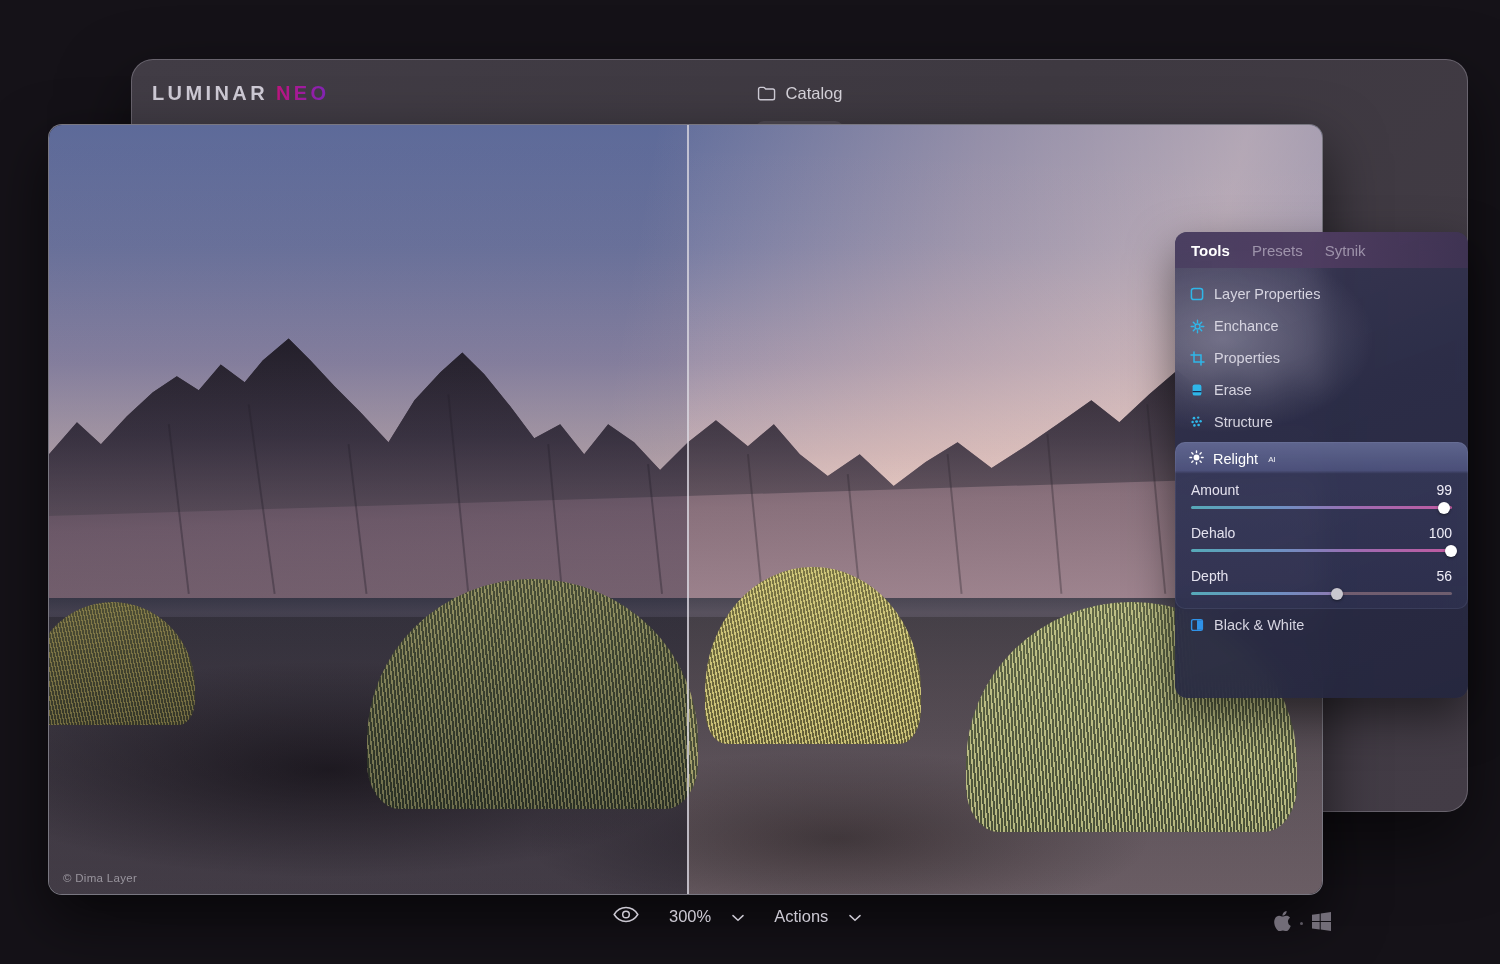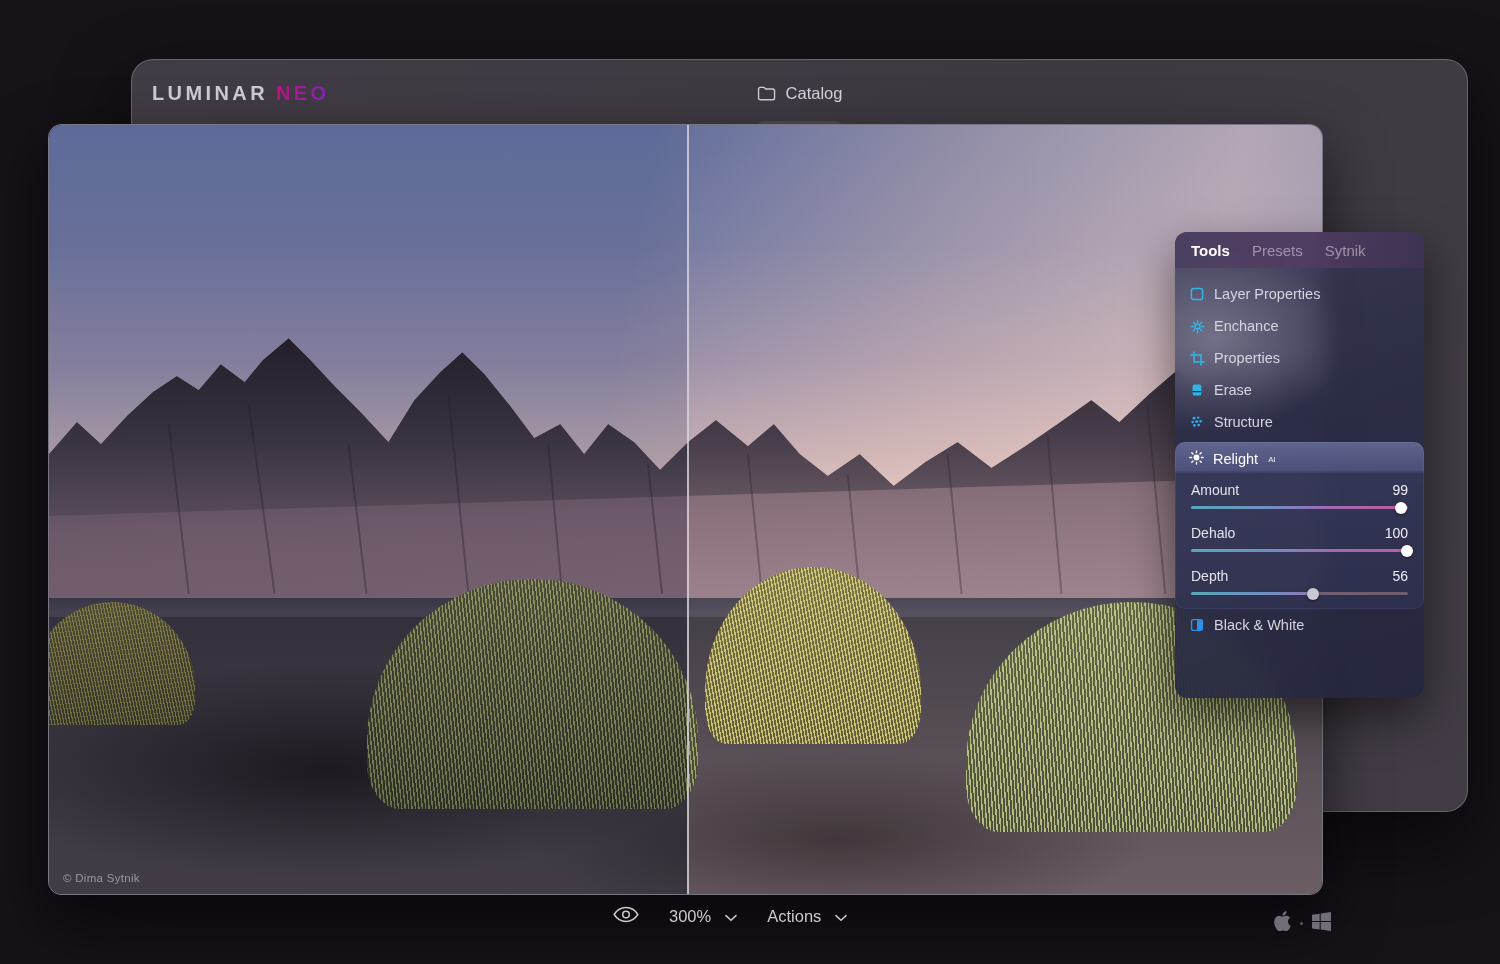--- a/index.html
+++ b/index.html
@@ -137,21 +137,21 @@
     background: rgba(215,213,222,0.80);
   }
   .credit {
     position: absolute; left: 14px; bottom: 10px;
     font-size: 11.5px; color: rgba(205,202,210,0.62); letter-spacing: .3px;
   }
 
   
   .tools-panel {
     position: absolute; left: 1175px; top: 232px;
-    width: 249px; height: 466px;
+    width: 293px; height: 466px;
     border-radius: 12px;
     overflow: hidden;
     background: linear-gradient(160deg, rgba(58,56,86,0.88) 0%, rgba(42,44,72,0.90) 40%, rgba(36,38,62,0.93) 100%);
     backdrop-filter: blur(12px);
     box-shadow: 0 18px 46px rgba(0,0,0,0.5);
   }
   .tools-glow {
     position:absolute; left:-20%; top:4%; width:95%; height:42%;
     background: radial-gradient(ellipse at 38% 45%, rgba(225,225,240,0.30), rgba(225,225,240,0) 62%);
     pointer-events:none;
@@ -208,21 +208,21 @@
 
   
   .bottombar {
     position: absolute; left: 0; bottom: 10px; width: 1500px; height: 60px;
   }
   .bb-center {
     position:absolute; left: 613px; top: 12px;
     display:flex; align-items:center; gap: 30px;
   }
   .bb-item {
-    display:flex; align-items:center; gap: 14px;
+    display:flex; align-items:center; gap: 21px;
     color: #cbc8d2; font-size: 16.5px; cursor: pointer;
   }
   .bb-right {
     position:absolute; left: 1274px; top: 17px;
     display:flex; align-items:center; gap: 9px;
     color:#5e5a64;
   }
   .bb-dot { width:3px; height:3px; border-radius:50%; background:#5a5660; }
 </style>
 </head>
@@ -359,21 +359,21 @@
 
       <div class="tuft g1"></div>
       <div class="tuft g2"></div>
       <div class="tuft g3"></div>
       <div class="tuft g4"></div>
 
       <div class="before-tone"></div>
       <div class="after-tone"></div>
       <div class="split-line"></div>
 
-      <div class="credit">© Dima Sytnik</div>
+      <div class="credit">© Dima Layer</div>
     </div>
   </div>
 
   <div class="tools-panel">
     <div class="tools-glow"></div>
 
     <div class="tabs">
       <div class="tab active">Tools</div>
       <div class="tab">Presets</div>
       <div class="tab">Sytnik</div>

